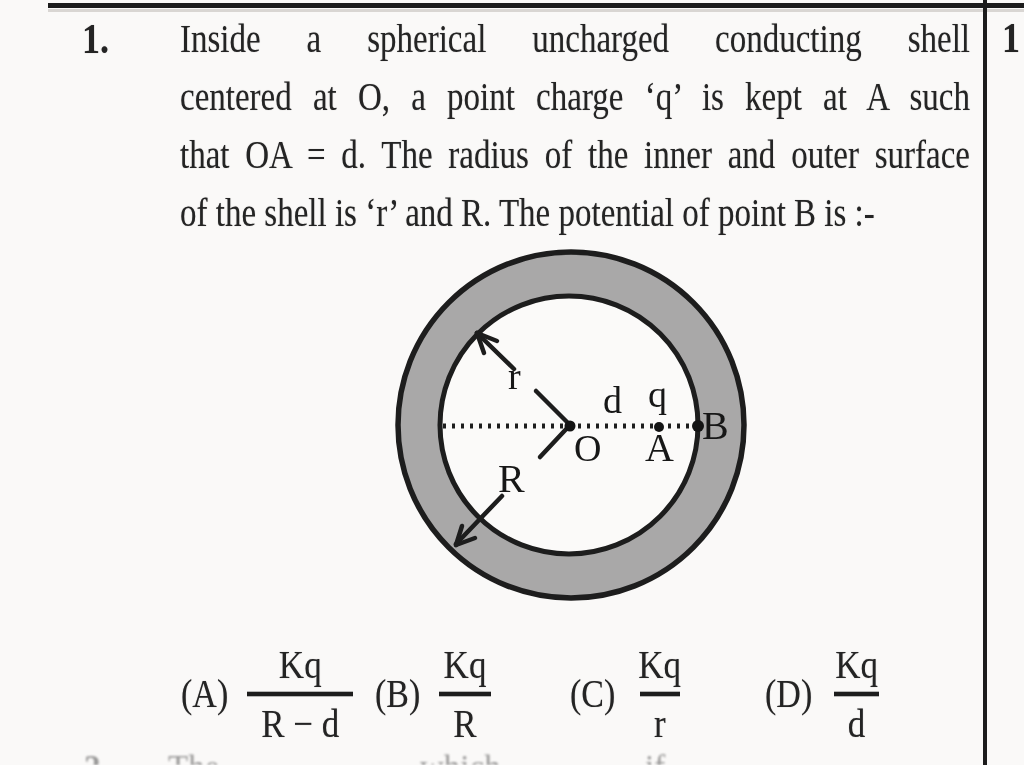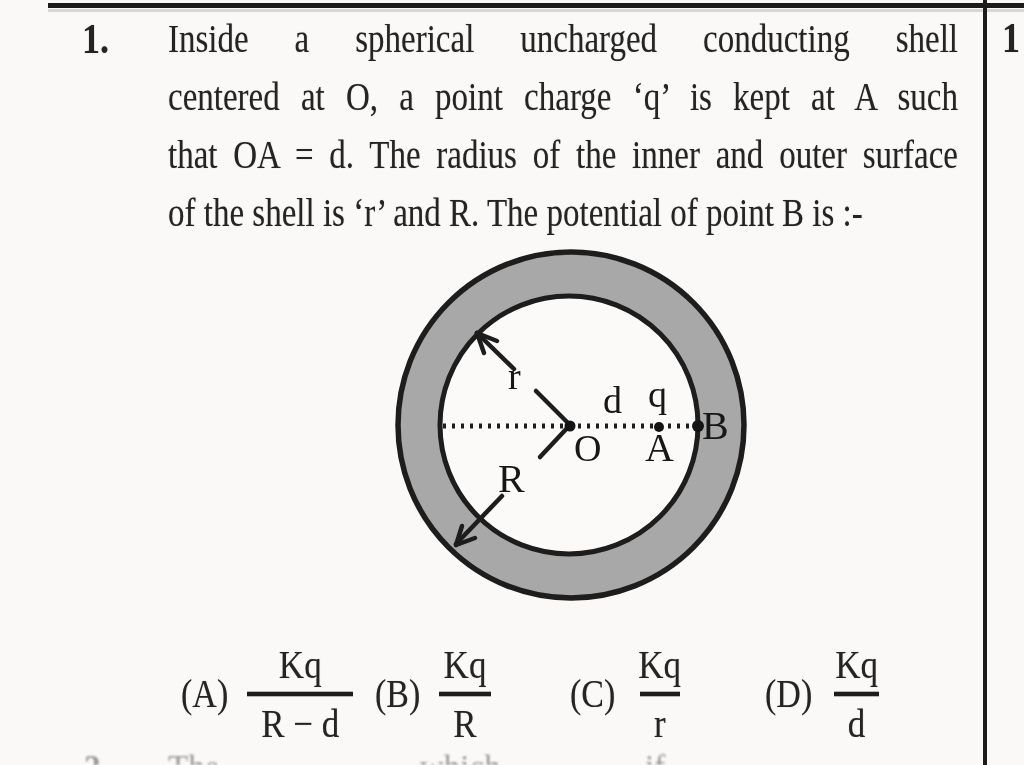--- a/index.html
+++ b/index.html
@@ -18,21 +18,21 @@
   .top-rule-shadow{position:absolute;left:48px;top:9px;width:976px;height:3px;background:#d9d6d3;}
   .v-rule{position:absolute;left:983px;top:0;width:4px;height:765px;background:#1c1c1c;}
 
   
   .qnum{
     position:absolute;left:82px;top:12px;
     font-size:36px;font-weight:700;line-height:58px;
     transform:scaleY(1.2);transform-origin:0 42px;
     text-shadow:0 0 1px rgba(0,0,0,.3);
   }
-  .qtext{position:absolute;left:168px;top:12px;width:790px;}
+  .qtext{position:absolute;left:180px;top:12px;width:790px;}
   .qline{
     font-size:33px;line-height:58px;
     text-align:justify;text-align-last:justify;
     transform:scaleY(1.2);transform-origin:0 42px;
     text-shadow:0 0 1px rgba(0,0,0,.3);
     white-space:normal;
   }
   .qline.last{text-align-last:left;}
 
   

